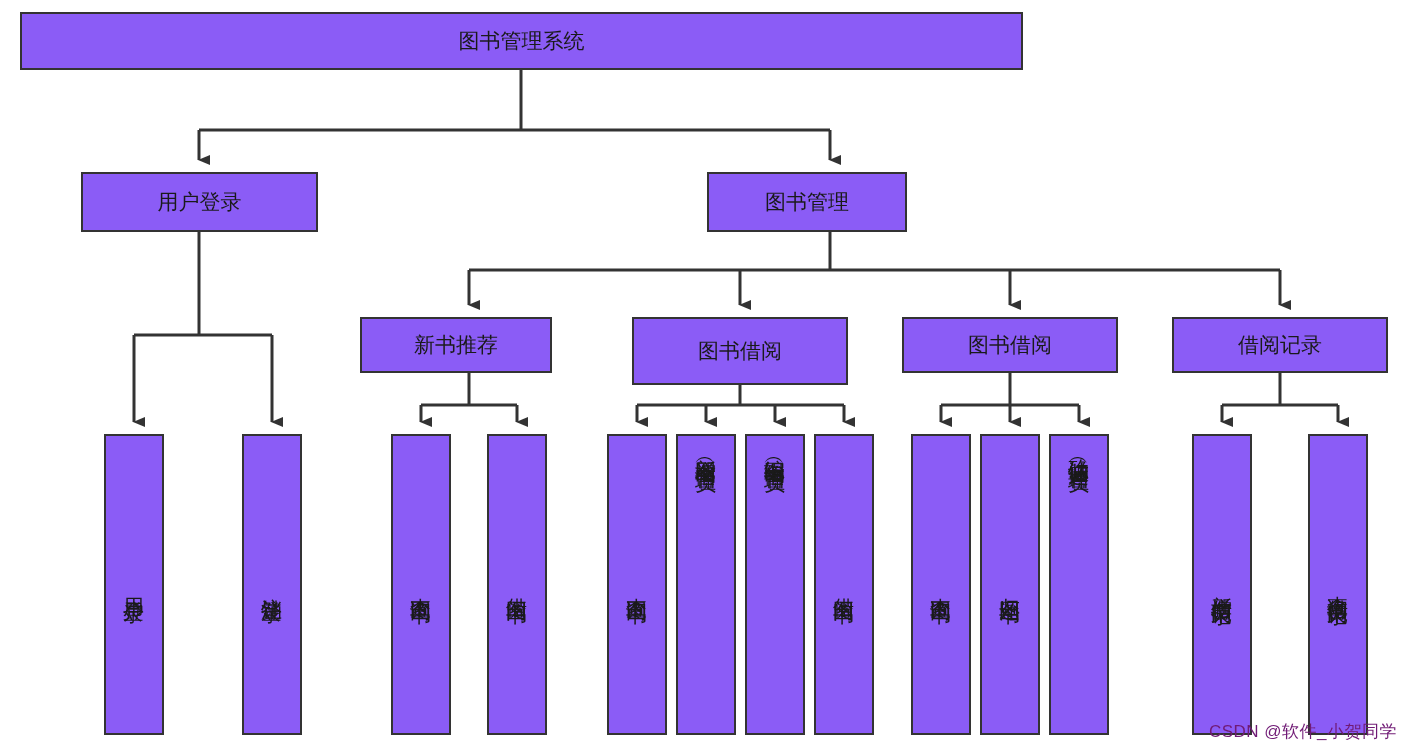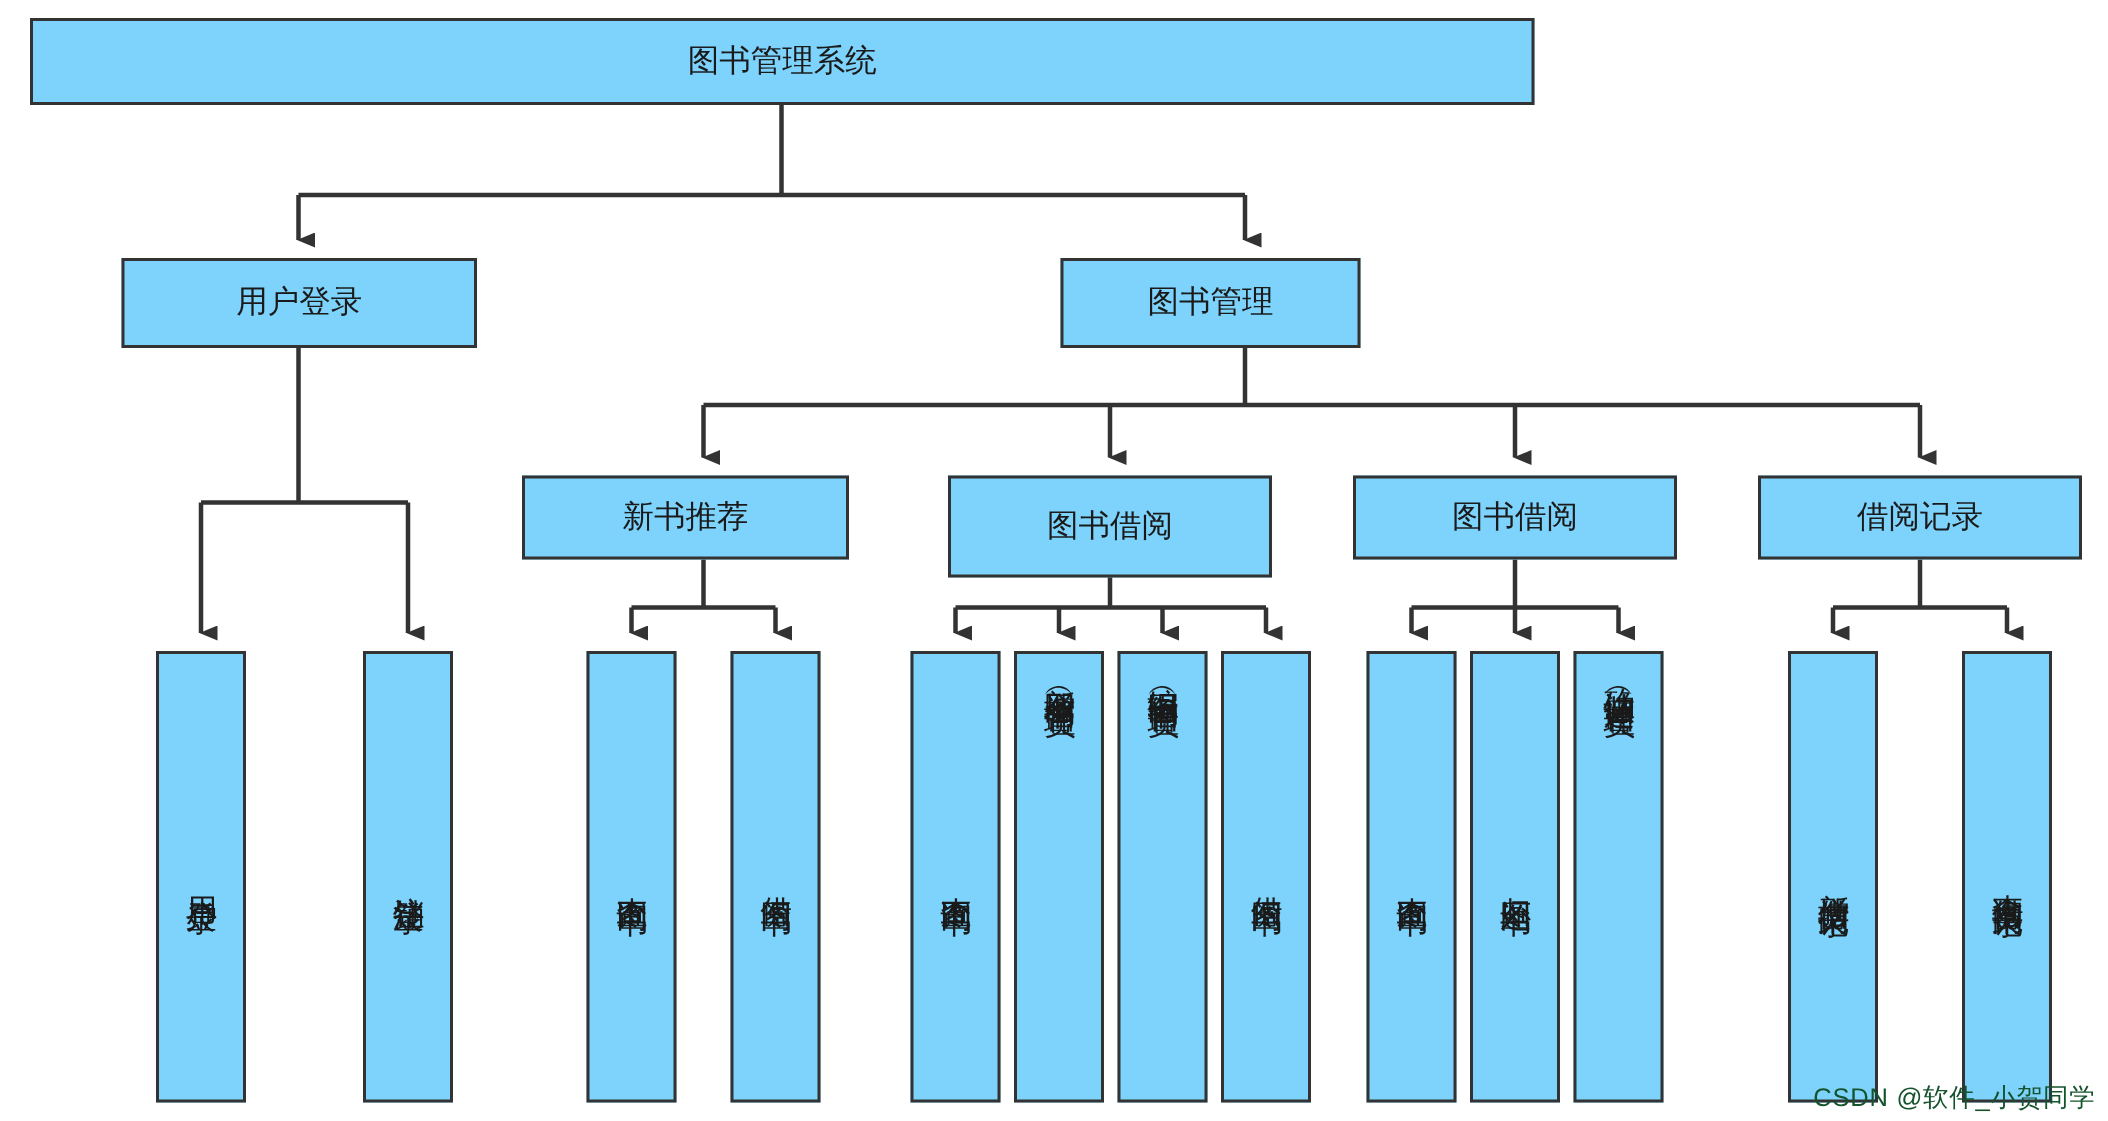--- a/index.html
+++ b/index.html
@@ -20,21 +20,21 @@
   #diagram-svg {
     position: absolute;
     left: 0;
     top: 0;
     width: 1405px;
     height: 747px;
   }
   .node-box {
     position: absolute;
     box-sizing: border-box;
-    background: #7dd3fc;
+    background: #8b5cf6;
     border: 2px solid #333333;
     display: flex;
     align-items: center;
     justify-content: center;
   }
   .node-label {
     color: #1a1a1a;
     text-align: center;
     line-height: 1.08;
     white-space: pre;
@@ -55,21 +55,21 @@
   }
   .node-leaf.center-v {
     align-items: center;
     padding-top: 0;
   }
   #watermark {
     position: absolute;
     right: 8px;
     bottom: 4px;
     font-size: 17px;
-    color: #14532d;
+    color: #701a75;
     white-space: nowrap;
     letter-spacing: 0.5px;
     margin-top: 36px;
   }
 </style>
 </head>
 <body>
 
 <div id="stage">
 
@@ -127,21 +127,21 @@
     <span class="node-label">图书管理系统</span>
   </div>
 
   <div class="node-box node-l2" style="left:81px; top:172px; width:237px; height:60px;">
     <span class="node-label">用户登录</span>
   </div>
   <div class="node-box node-l2" style="left:707px; top:172px; width:200px; height:60px;">
     <span class="node-label">图书管理</span>
   </div>
 
-  <div class="node-box node-l3" style="left:348px; top:317px; width:218px; height:56px;">
+  <div class="node-box node-l3" style="left:360px; top:317px; width:192px; height:56px;">
     <span class="node-label">新书推荐</span>
   </div>
   <div class="node-box node-l3" style="left:632px; top:317px; width:216px; height:68px;">
     <span class="node-label">图书借阅</span>
   </div>
   <div class="node-box node-l3" style="left:902px; top:317px; width:216px; height:56px;">
     <span class="node-label">图书借阅</span>
   </div>
   <div class="node-box node-l3" style="left:1172px; top:317px; width:216px; height:56px;">
     <span class="node-label">借阅记录</span>

